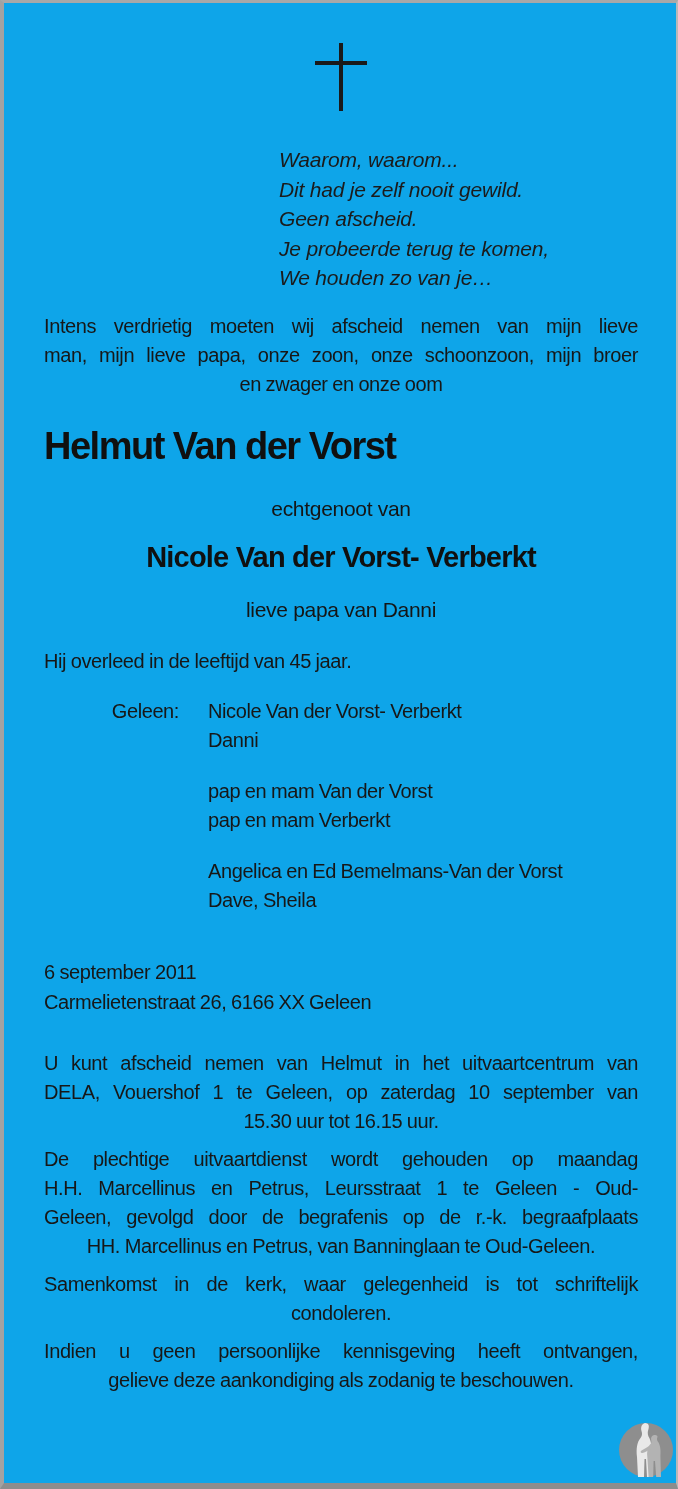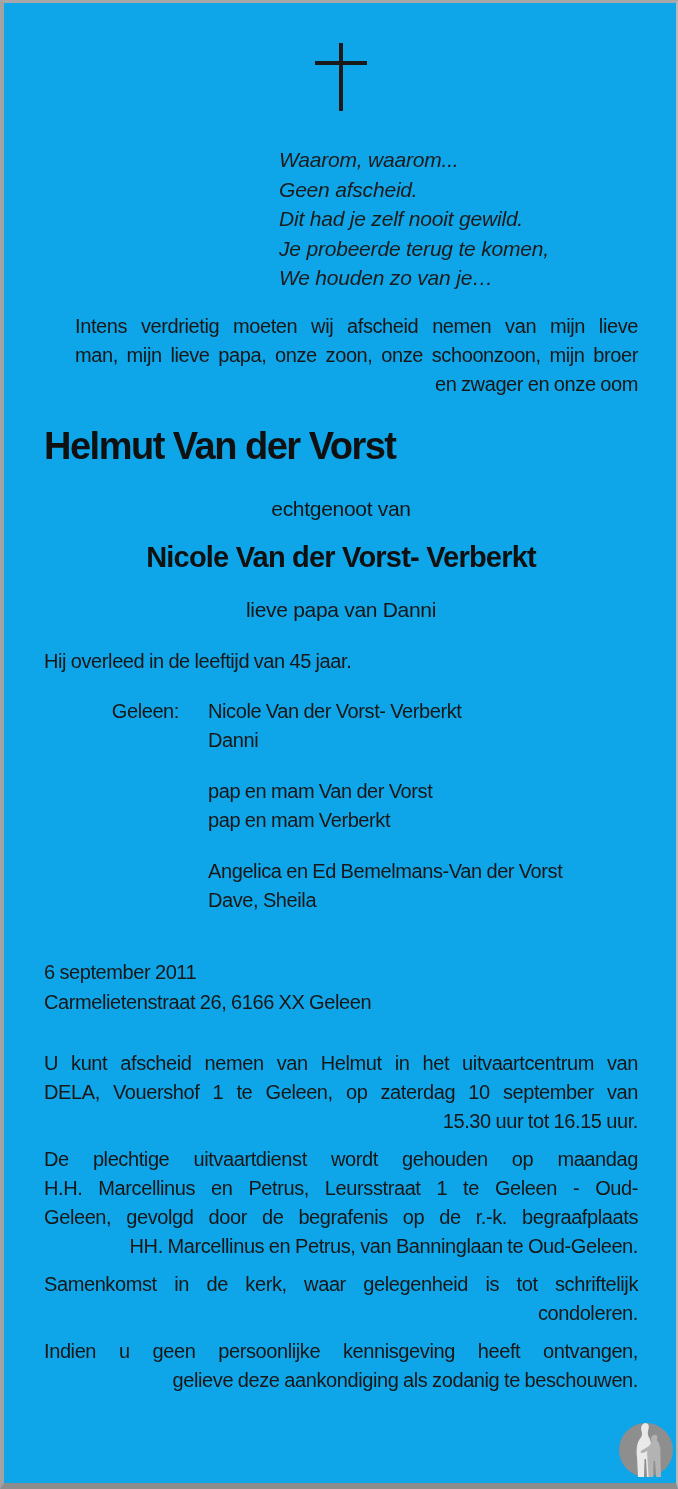--- a/index.html
+++ b/index.html
@@ -28,22 +28,22 @@
     color: #1b1b1b;
   }
   .body-text {
     font-size: 20px;
     line-height: 29px;
     letter-spacing: -0.4px;
     word-spacing: -0.5px;
     color: #171717;
   }
   .jl { text-align: justify; text-align-last: justify; }
-  .ll { text-align: right; }
-  .intro { margin-top: 19px; margin-left: 31px; }
+  .ll { text-align: center; }
+  .intro { margin-top: 19px; }
   .deceased-name {
     margin: 22px 0 0 0;
     font-size: 38px;
     line-height: 50px;
     font-weight: bold;
     text-align: left;
     letter-spacing: -1.5px;
     color: #101010;
   }
   .relation-line { margin-top: 26px; text-align: center; font-size: 21px; line-height: 24px; letter-spacing: -0.3px; }
@@ -76,22 +76,22 @@
 
   <div class="cross-wrap">
     <svg width="52" height="68" viewBox="0 0 52 68">
       <rect x="24" y="0" width="4" height="68" fill="#1a1a1a"></rect>
       <rect x="0" y="18" width="52" height="4" fill="#1a1a1a"></rect>
     </svg>
   </div>
 
   <div class="poem">
     <div>Waarom, waarom...</div>
+    <div>Dit had je zelf nooit gewild.</div>
     <div>Geen afscheid.</div>
-    <div>Dit had je zelf nooit gewild.</div>
     <div>Je probeerde terug te komen,</div>
     <div>We houden zo van je…</div>
   </div>
 
   <div class="body-text intro">
     <div class="jl">Intens verdrietig moeten wij afscheid nemen van mijn lieve</div>
     <div class="jl">man, mijn lieve papa, onze zoon, onze schoonzoon, mijn broer</div>
     <div class="ll">en zwager en onze oom</div>
   </div>
 

